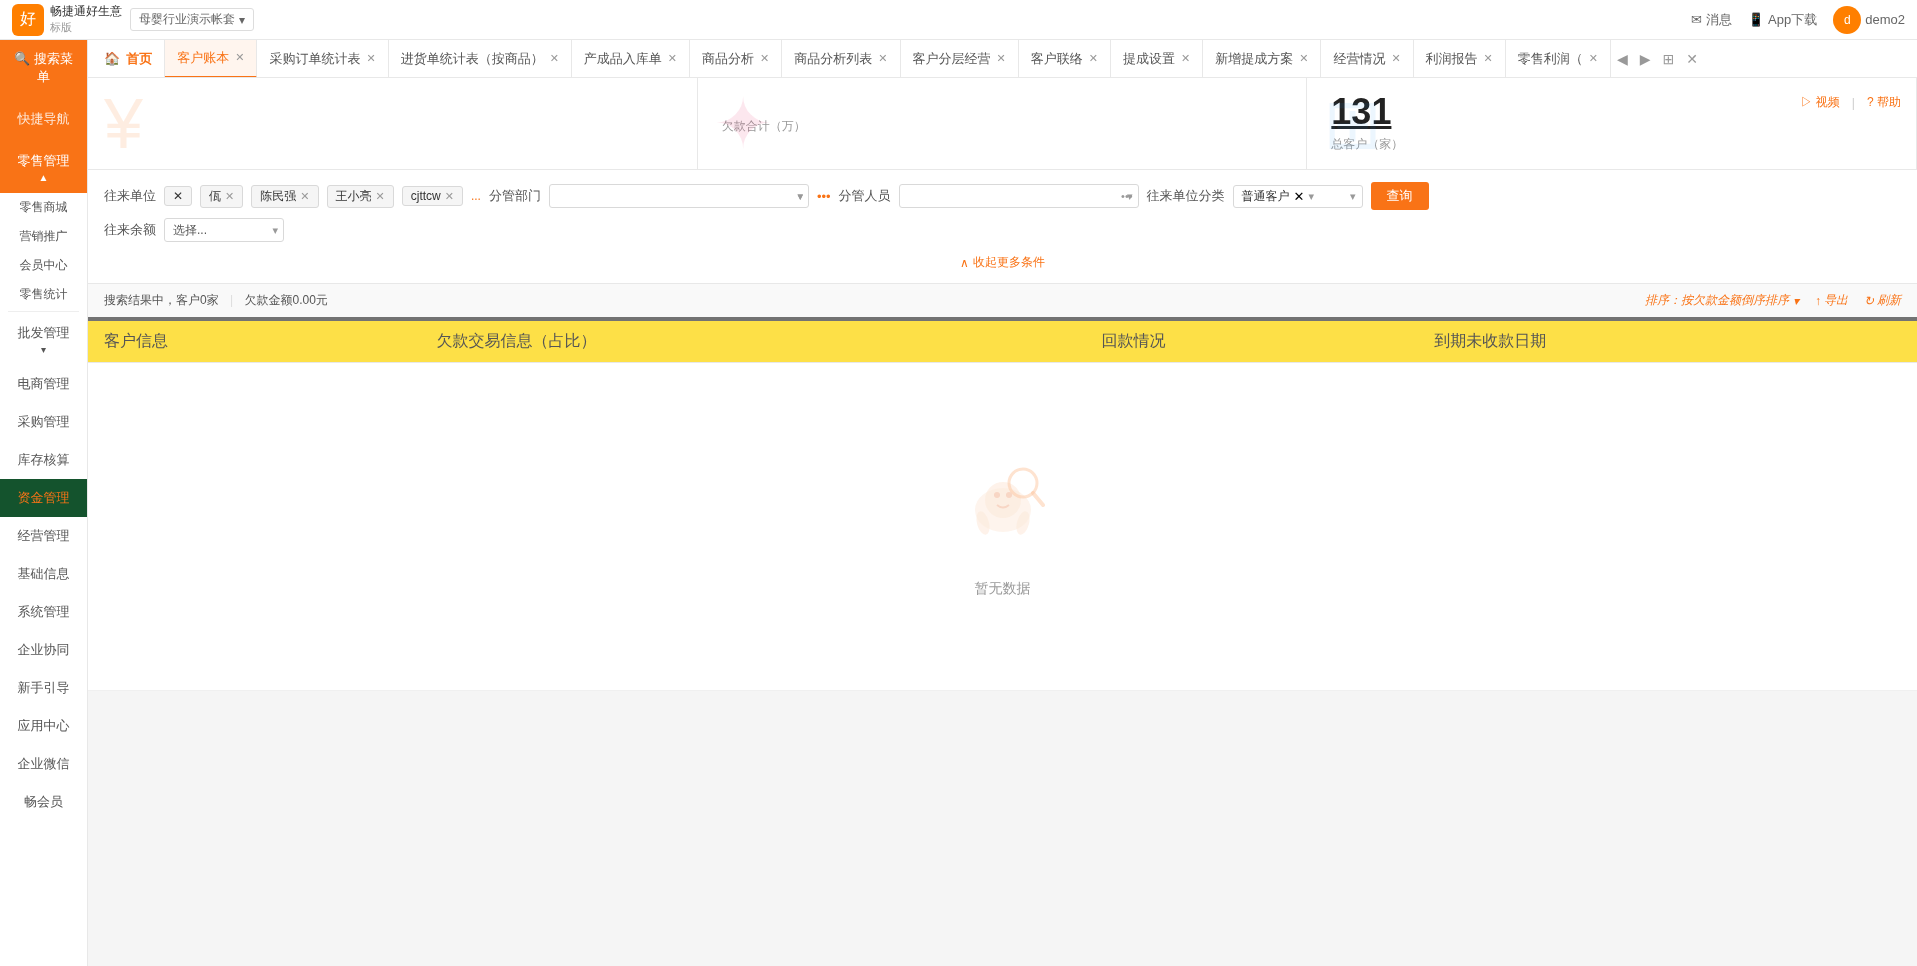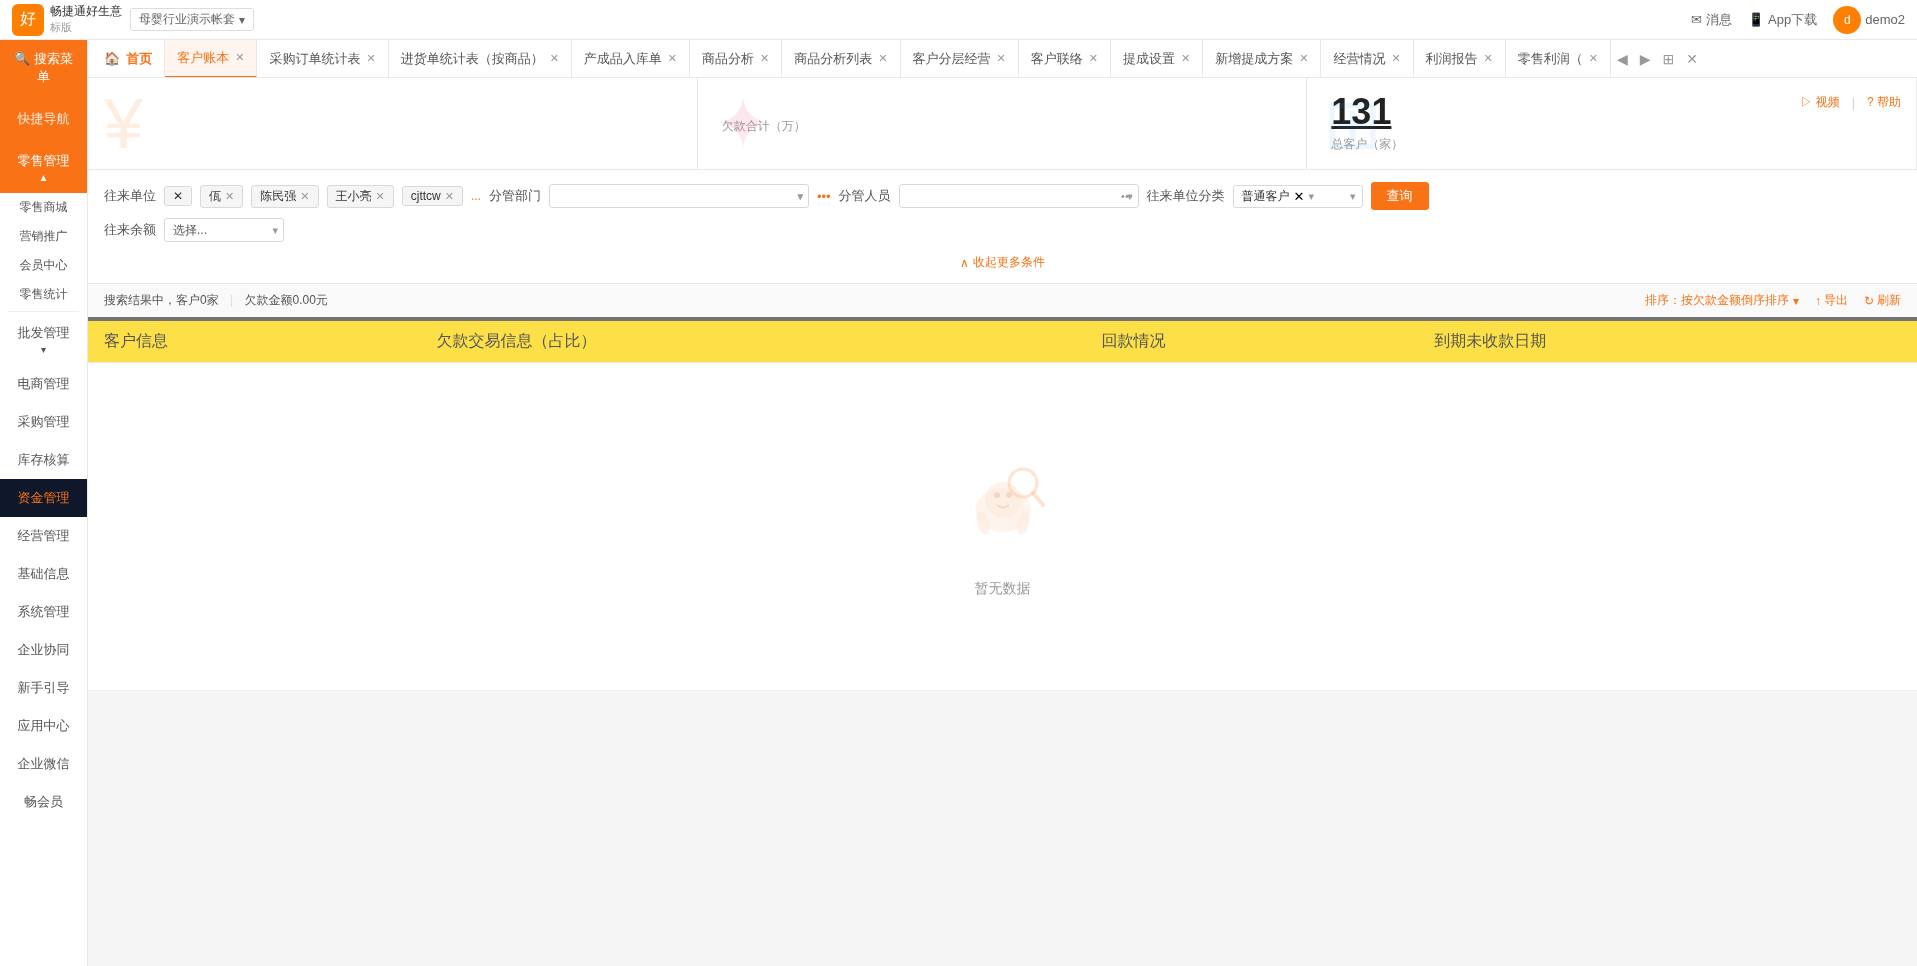--- a/index.html
+++ b/index.html
@@ -62,21 +62,21 @@
     .filter-select { border: 1px solid #d9d9d9; border-radius: 3px; padding: 4px 24px 4px 8px; font-size: 12px; color: #555; background: white; cursor: pointer; appearance: none; min-width: 120px; position: relative; }
     .filter-select-wrap { position: relative; display: inline-block; }
     .filter-select-wrap::after { content: '▾'; position: absolute; right: 6px; top: 50%; transform: translateY(-50%); color: #999; pointer-events: none; font-size: 11px; }
     .filter-input { border: 1px solid #d9d9d9; border-radius: 3px; padding: 4px 8px; font-size: 12px; color: #555; min-width: 200px; }
     .collapse-btn { display: flex; align-items: center; justify-content: center; gap: 4px; color: #f97316; font-size: 12px; cursor: pointer; padding: 4px 0; }
 
     
     .result-bar { background: #f9f9f9; padding: 8px 16px; display: flex; align-items: center; justify-content: space-between; border-bottom: 4px solid #737373; font-size: 12px; color: #555; }
     .result-bar .sort-btn { display: flex; align-items: center; gap: 4px; color: #f97316; cursor: pointer; }
     .result-bar .action-btn { color: #f97316; cursor: pointer; display: flex; align-items: center; gap: 3px; }
-    .result-bar-right { display: flex; align-items: flex-end; gap: 16px; }
+    .result-bar-right { display: flex; align-items: flex-end; gap: 16px; font-style: italic; }
 
     
     .data-table { width: 100%; border-collapse: collapse; background: white; }
     .data-table th { padding: 10px 16px; text-align: left; font-size: 16px; color: #555; font-weight: normal; background: #fde047; border-bottom: 1px solid #e8e8e8; }
     .data-table td { padding: 12px 16px; font-size: 13px; color: #333; border-bottom: 1px solid #f0f0f0; }
 
     
     .empty-state { display: flex; flex-direction: column; align-items: center; justify-content: center; padding: 80px 0; }
     .empty-icon { font-size: 80px; margin-bottom: 16px; opacity: 0.4; }
     .empty-text { color: #999; font-size: 14px; }
@@ -155,21 +155,21 @@
     </div>
     <div class="sidebar-item">
       <span>电商管理</span>
     </div>
     <div class="sidebar-item">
       <span>采购管理</span>
     </div>
     <div class="sidebar-item">
       <span>库存核算</span>
     </div>
-    <div class="sidebar-item" style="background:#0f172a; color:#f97316;text-align:right;">
+    <div class="sidebar-item" style="background:#14532d; color:#f97316;text-align:right;">
       <span>资金管理</span>
     </div>
     <div class="sidebar-item">
       <span>经营管理</span>
     </div>
     <div class="sidebar-item">
       <span>基础信息</span>
     </div>
     <div class="sidebar-item">
       <span>系统管理</span>

